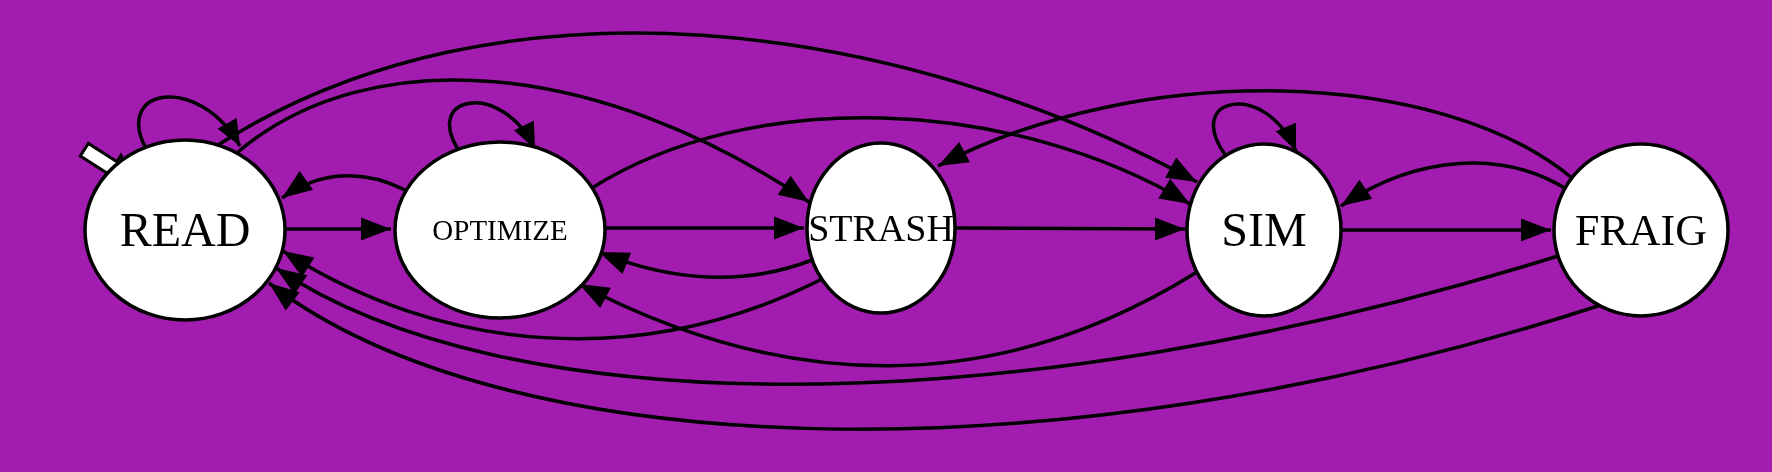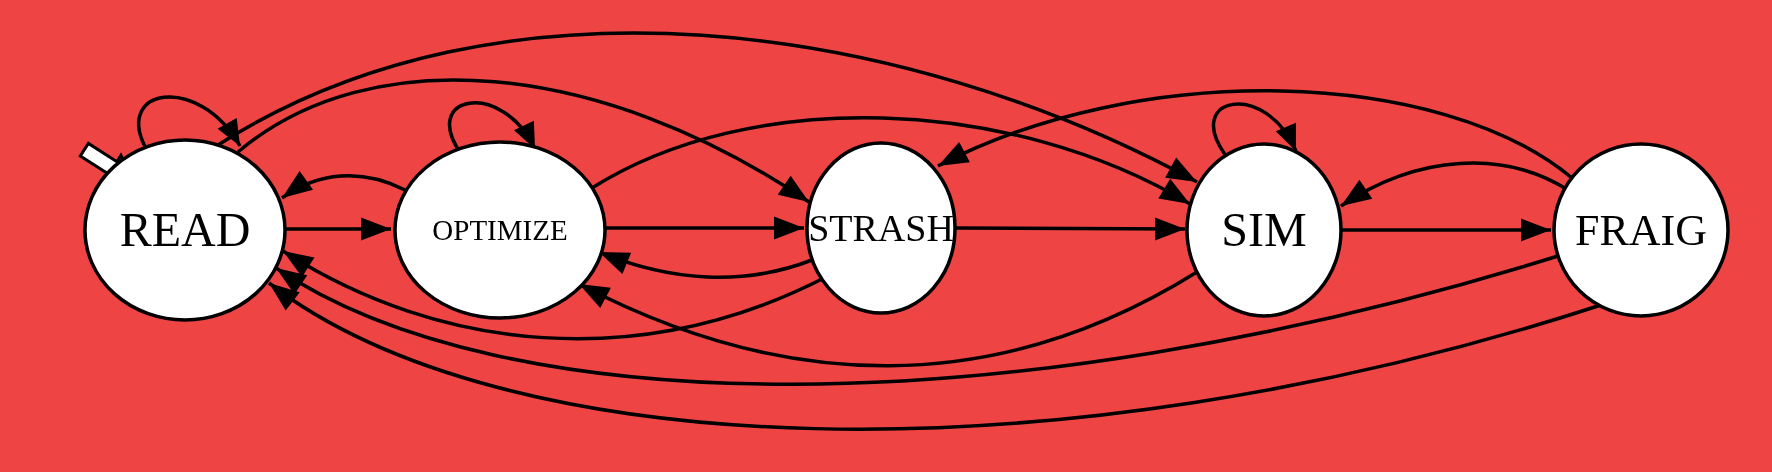--- a/index.html
+++ b/index.html
@@ -5,21 +5,21 @@
   html, body {
     margin: 0;
     padding: 0;
     background: #ffffff;
     font-family: "Liberation Serif", "DejaVu Serif", serif;
   }
   .stage {
     position: relative;
     width: 1772px;
     height: 472px;
-    background: #ef4444;
+    background: #a21caf;
     overflow: hidden;
   }
   svg { display: block; }
   .node-label {
     font-family: "Liberation Serif", "DejaVu Serif", serif;
     fill: #000000;
     text-anchor: middle;
     user-select: none;
   }
 </style>

